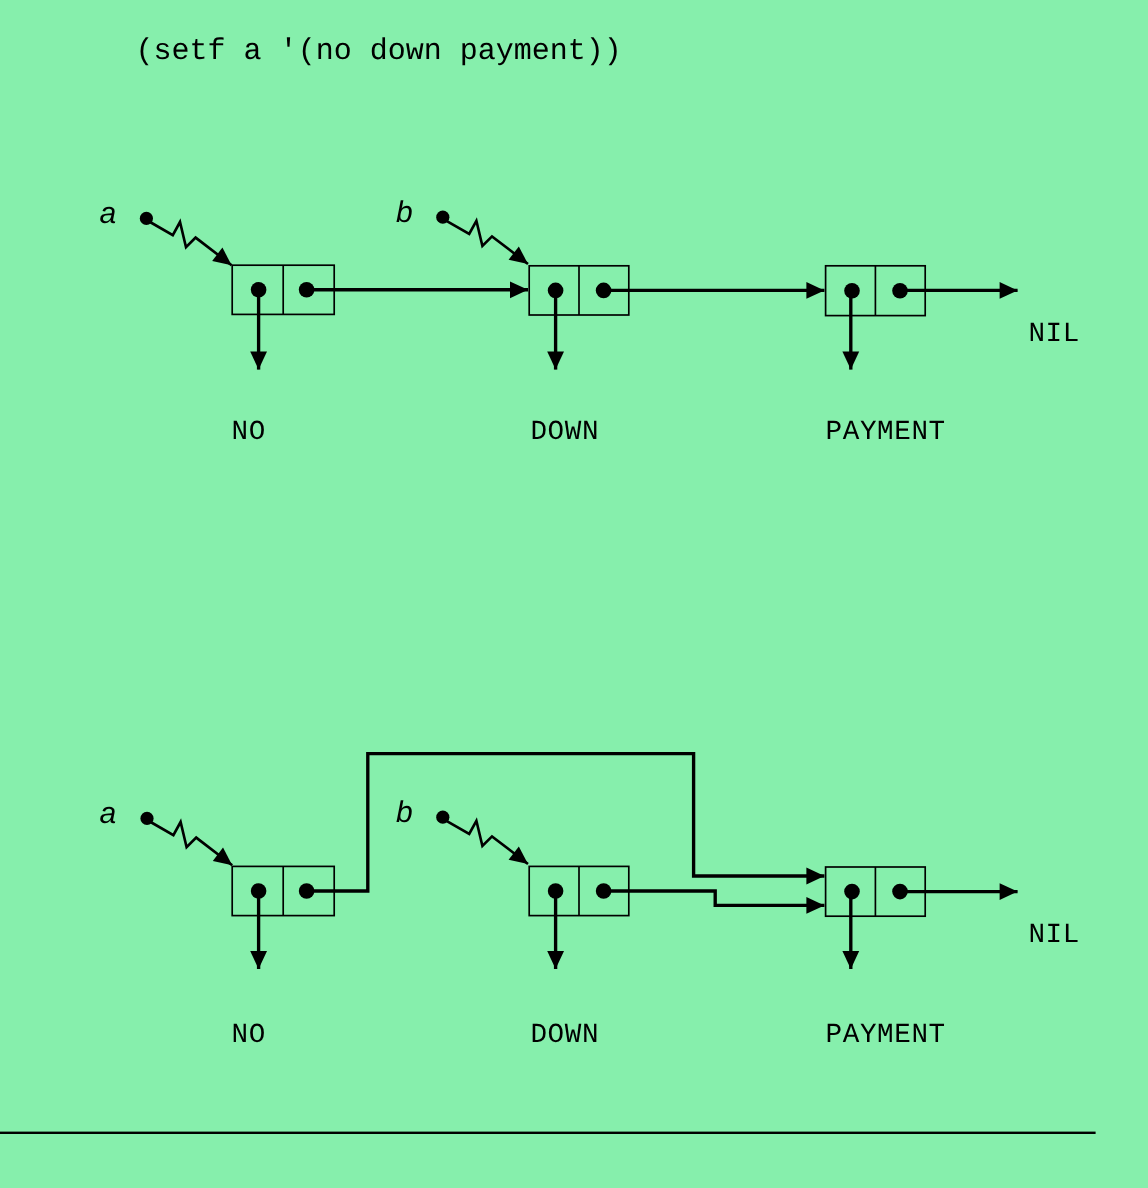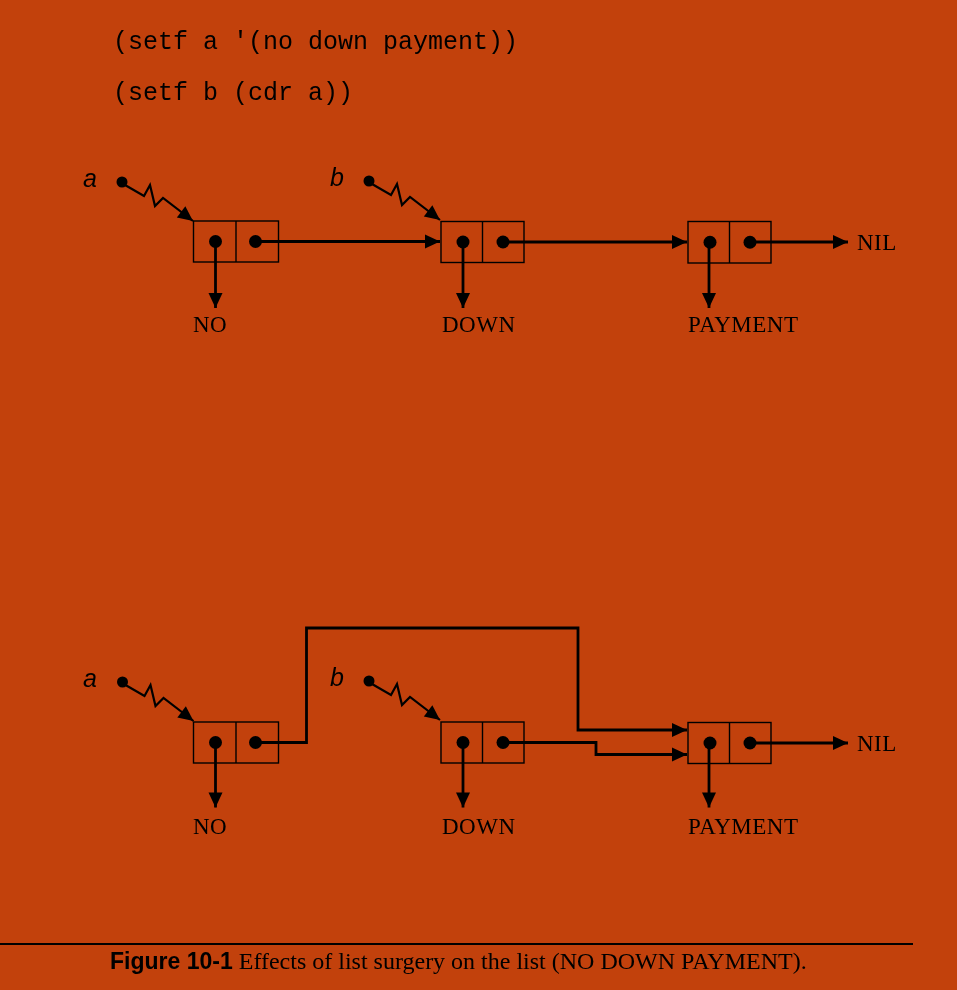--- a/index.html
+++ b/index.html
@@ -1,19 +1,19 @@
 <!DOCTYPE html>
 <html><head>
 <meta charset="utf-8">
 <style>
   html,body{margin:0;padding:0;background:#fff;}
   .page{
     position:relative;
     width:957px;height:990px;
-    background:#c2410c;
+    background:#86efac;
     overflow:hidden;
     font-family:"Liberation Sans",sans-serif;
     color:#000;
   }
   #diagram-svg{position:absolute;left:0;top:0;}
   .code-line{
     position:absolute;
     font-family:"Liberation Mono","DejaVu Sans Mono",monospace;
     font-size:25px;
     line-height:1;
@@ -23,25 +23,26 @@
   .var-label{
     position:absolute;
     font-family:"Liberation Sans",sans-serif;
     font-style:italic;
     font-size:25px;
     line-height:1;
     color:#000;
   }
   .atom-label{
     position:absolute;
-    font-family:Liberation Serif, serif;
+    font-family:Liberation Mono, monospace;
     font-size:23px;
     line-height:1;
     letter-spacing:0.5px;
     color:#000;
+    margin-top:36px;
   }
   .caption{
     position:absolute;
     left:110px;top:949px;
     font-family:"Liberation Serif",serif;
     font-size:24px;
     line-height:1;
     white-space:nowrap;
     color:#000;
   }
@@ -119,32 +120,30 @@
       <line x1="482.5" y1="722" x2="482.5" y2="763" stroke="#000" stroke-width="1.4"></line>
       <circle cx="463" cy="742.5" r="6.5" fill="#000"></circle>
       <circle cx="503" cy="742.5" r="6.5" fill="#000"></circle>
       <rect x="688" y="722.5" width="83" height="41" fill="none" stroke="#000" stroke-width="1.4"></rect>
       <line x1="729.5" y1="722.5" x2="729.5" y2="763.5" stroke="#000" stroke-width="1.4"></line>
       <circle cx="710" cy="743" r="6.5" fill="#000"></circle>
       <circle cx="750" cy="743" r="6.5" fill="#000"></circle>
     </svg>
 
   <div class="code-line" style="left:113px;top:30px">(setf a '(no down payment))</div>
-  <div class="code-line" style="left:113px;top:81px">(setf b (cdr a))</div>
 
   <span class="var-label" style="left:83px;top:166px">a</span>
   <span class="var-label" style="left:330px;top:165px">b</span>
   <span class="atom-label" style="left:193px;top:313px">NO</span>
   <span class="atom-label" style="left:442px;top:313px">DOWN</span>
   <span class="atom-label" style="left:688px;top:313px">PAYMENT</span>
   <span class="atom-label" style="left:857px;top:231px">NIL</span>
 
   <span class="var-label" style="left:83px;top:666px">a</span>
   <span class="var-label" style="left:330px;top:665px">b</span>
   <span class="atom-label" style="left:193px;top:815px">NO</span>
   <span class="atom-label" style="left:442px;top:815px">DOWN</span>
   <span class="atom-label" style="left:688px;top:815px">PAYMENT</span>
   <span class="atom-label" style="left:857px;top:732px">NIL</span>
 
   <div class="caption-rule"></div>
-  <div class="caption"><span class="fig-num">Figure 10-1</span><span> Effects of list surgery on the list (NO DOWN PAYMENT).</span></div>
 
 </div>
 
 </body></html>

